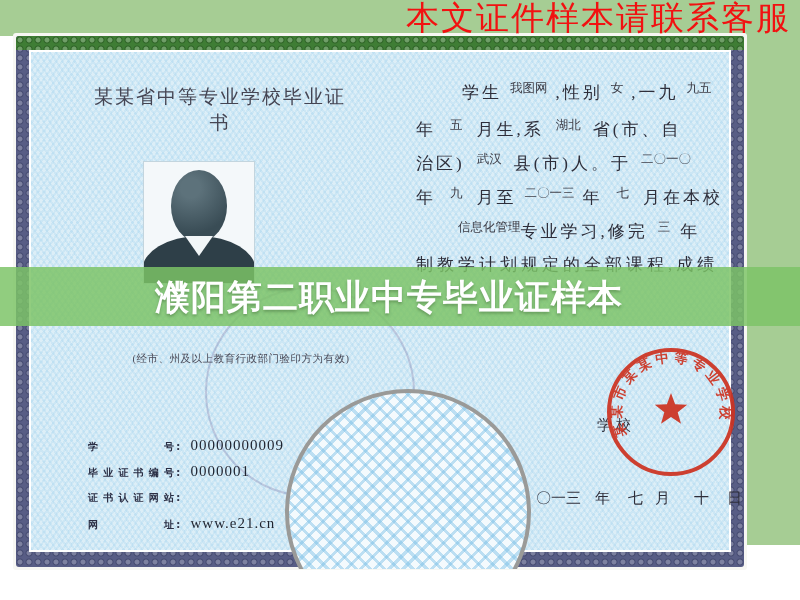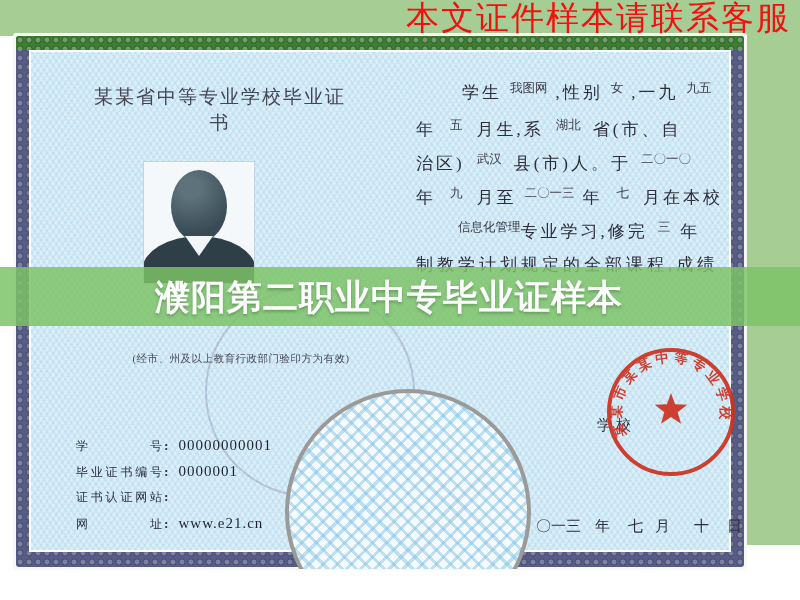--- a/index.html
+++ b/index.html
@@ -33,32 +33,32 @@
   .ph-body{position:absolute;left:-2px;top:74px;width:114px;height:70px;border-radius:50% 50% 0 0;
          background:#2e3f48;}
   .ph-collar{position:absolute;left:41px;top:74px;width:0;height:0;
          border-left:14px solid transparent;border-right:14px solid transparent;border-top:20px solid #f2f6f8;}
   .photo-note{position:absolute;left:112px;top:332px;width:258px;z-index:4;text-align:center;
          font-size:10.5px;letter-spacing:.5px;color:#4a4a58;margin-top:20px;}
   .faint-seal{position:absolute;left:205px;top:287px;width:206px;height:206px;border-radius:50%;
          border:2px solid rgba(112,102,155,.28);z-index:3;}
   .fields{position:absolute;left:76px;top:437px;z-index:4;}
   .frow{display:flex;align-items:baseline;height:26px;color:#2b2e44;}
-  .flabel{display:inline-block;width:86px;font-size:12px;font-weight:normal;
-         text-align:justify;text-align-last:justify;}
+  .flabel{display:inline-block;width:86px;font-size:10px;font-weight:bold;
+         text-align:justify;text-align-last:justify;margin-left:12px;}
   .fcolon{font-size:13.5px;font-weight:bold;margin-left:2px;}
   .fvalue{font-size:15px;margin-left:10px;color:#1f2430;letter-spacing:1px;}
   
   .rline{position:absolute;left:416px;width:352px;z-index:4;font-size:17px;letter-spacing:3px;
          color:#2e2e3a;white-space:nowrap;}
   .rf{font-size:12.5px;vertical-align:6px;letter-spacing:0;color:#3c3c46;margin:0 8px;}
   .school-label{position:absolute;left:597px;top:416px;z-index:4;font-size:15px;letter-spacing:4px;color:#33333f;}
   .seal{position:absolute;left:601px;top:342px;width:140px;height:140px;z-index:7;opacity:.93;}
   .date-row{position:absolute;left:536px;top:489px;z-index:5;font-size:15px;color:#2e2e3a;white-space:nowrap;}
-  .date-row span{display:inline-block;margin-top:28px;}
+  .date-row span{display:inline-block;}
   
   .mag-clip{position:absolute;left:0;top:0;width:800px;height:569px;overflow:hidden;z-index:8;pointer-events:none;}
   .mag{position:absolute;left:285px;top:389px;width:246px;height:246px;border-radius:50%;
        border:4px solid #9a9a98;box-sizing:border-box;background-color:#f4fafd;
        background-image:repeating-linear-gradient(45deg, rgba(120,190,230,.45) 0 3px, transparent 3px 10px),
                         repeating-linear-gradient(-45deg, rgba(120,190,230,.45) 0 3px, transparent 3px 10px);}
   
   .banner{position:absolute;left:0;top:267px;width:800px;height:59px;z-index:10;
           background:rgba(124,196,102,.84);}
   .banner-text{display:block;width:100%;height:59px;line-height:59px;text-align:center;padding-right:22px;
@@ -91,21 +91,21 @@
   </div>
 
   <div class="photo-note">(经市、州及以上教育行政部门验印方为有效)</div>
 
   <div class="faint-seal"></div>
 
   <div class="fields">
     <div class="frow">
       <span class="flabel">学号</span>
         <span class="fcolon">:</span>
-        <span class="fvalue">00000000001</span>
+        <span class="fvalue">00000000009</span>
     </div>
     <div class="frow">
       <span class="flabel">毕业证书编号</span>
         <span class="fcolon">:</span>
         <span class="fvalue">0000001</span>
     </div>
     <div class="frow">
       <span class="flabel">证书认证网站</span>
         <span class="fcolon">:</span>
     </div>

